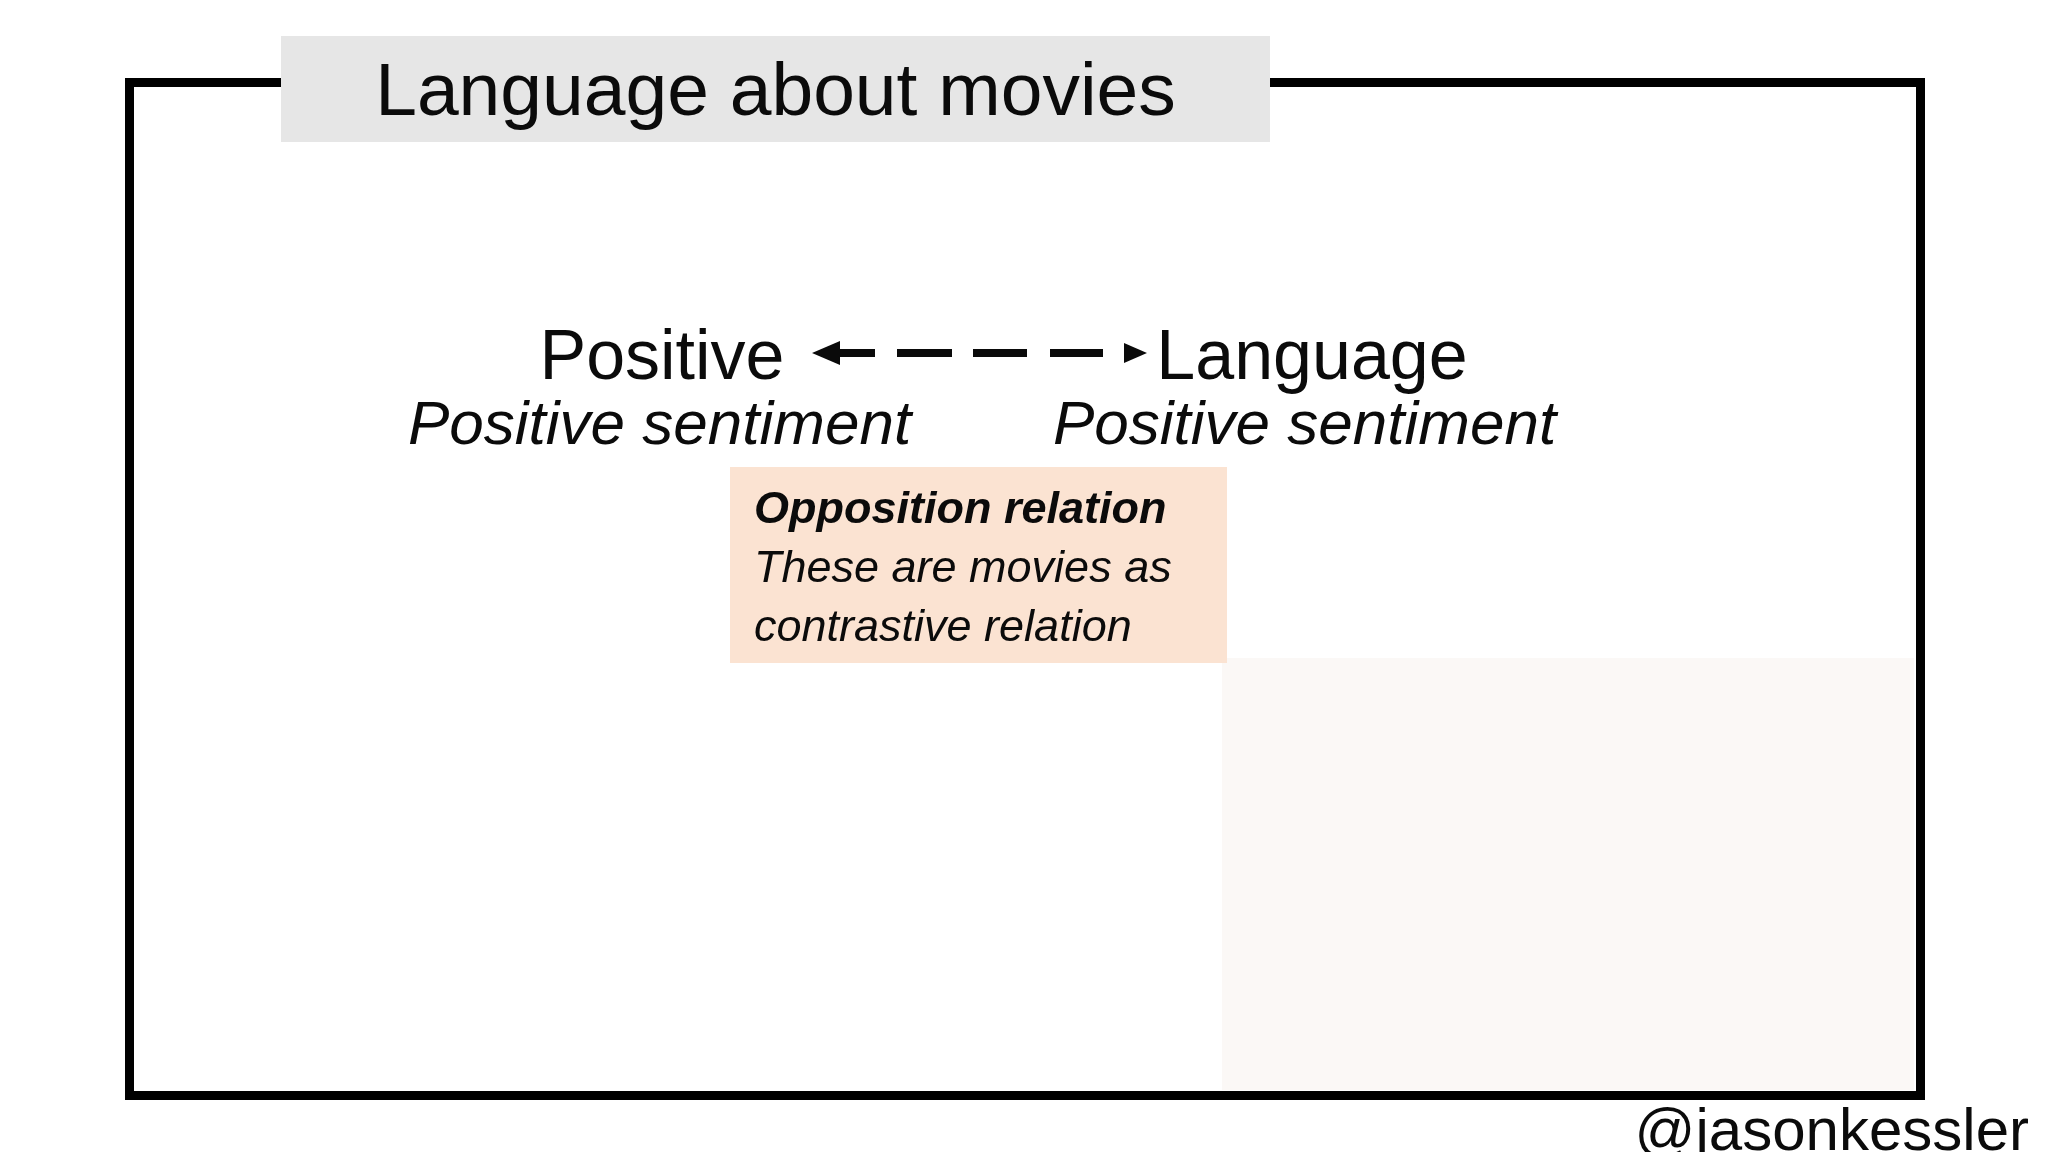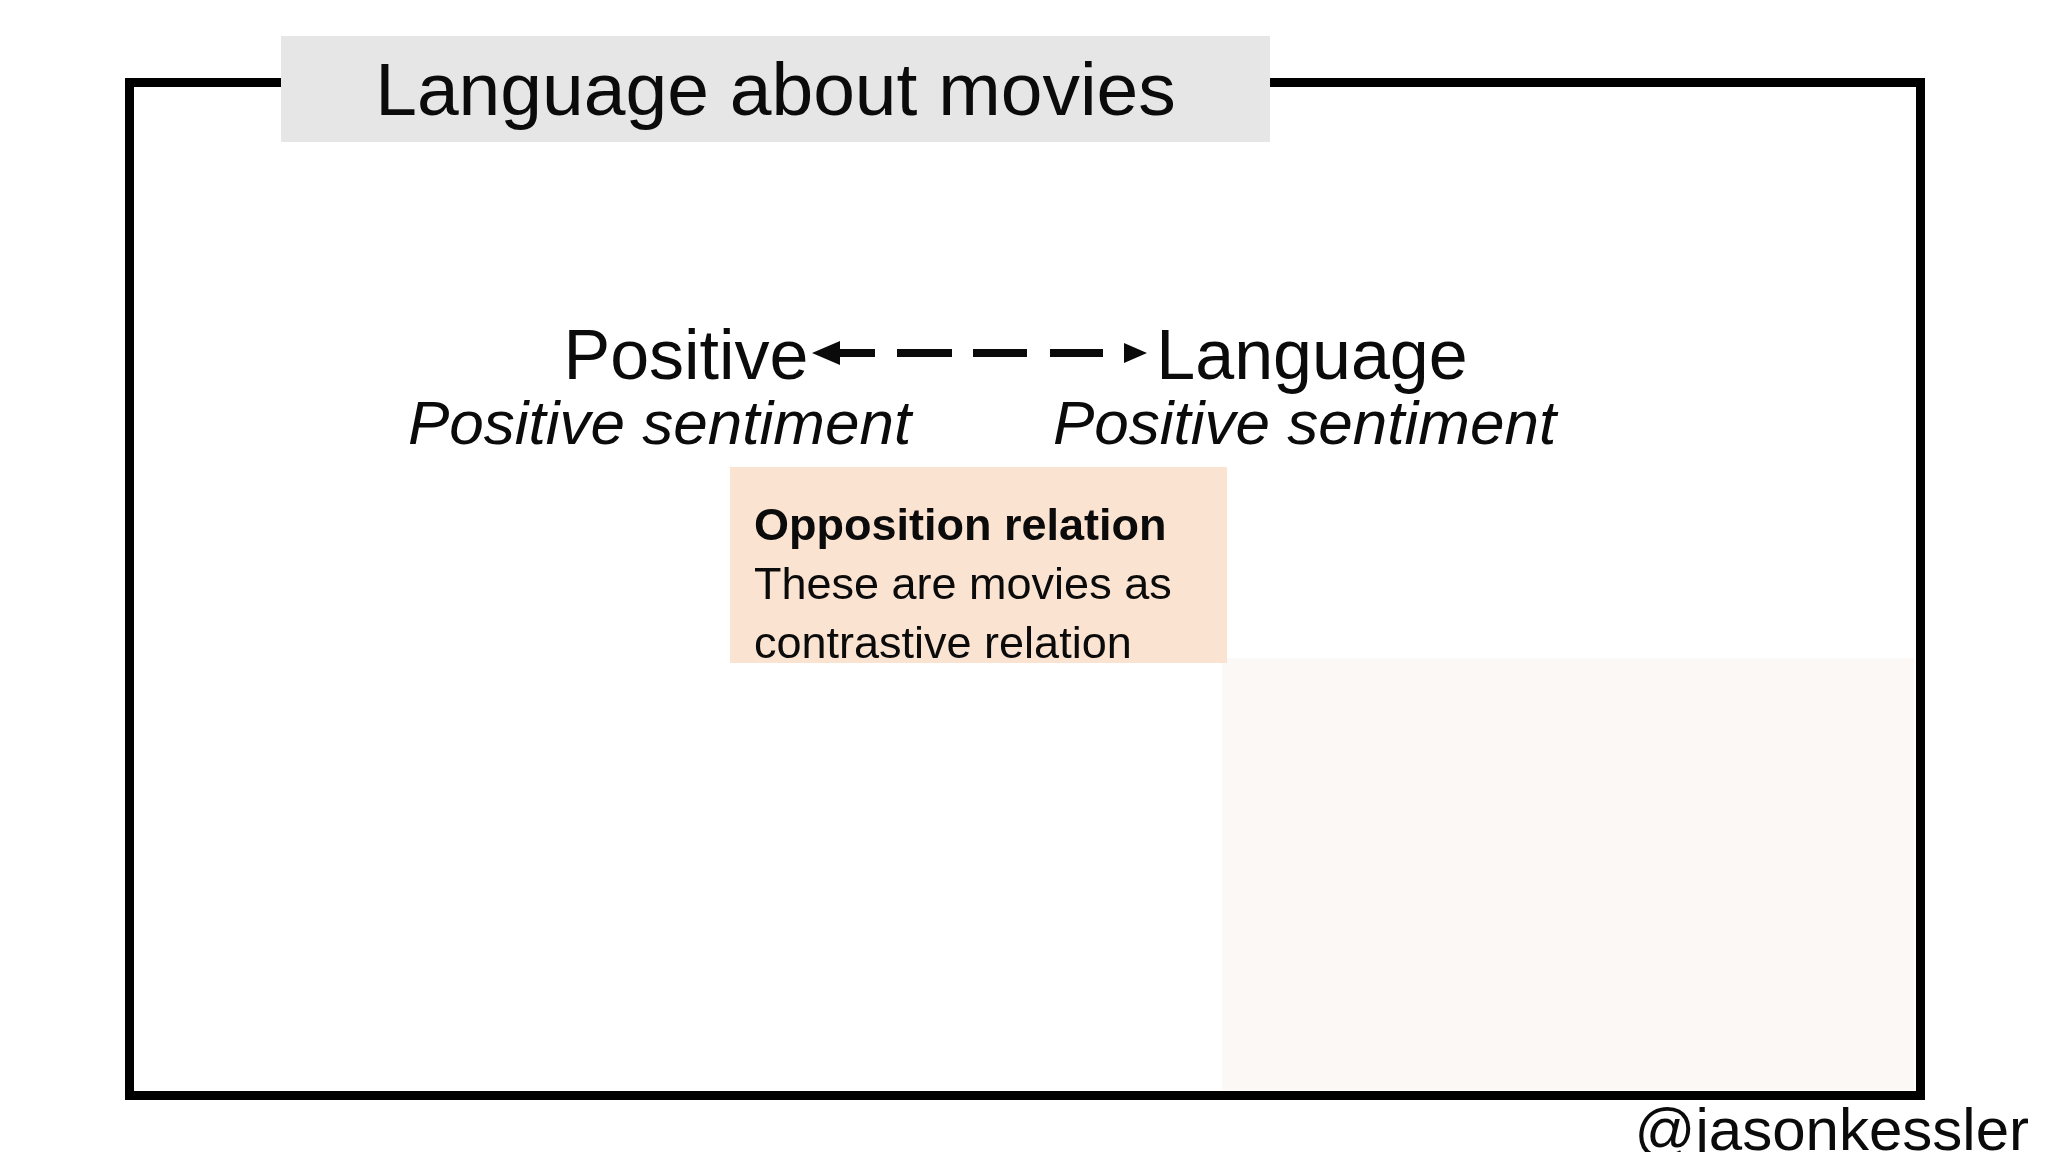--- a/index.html
+++ b/index.html
@@ -59,21 +59,21 @@
   .concept {
     position: absolute;
     top: 320px;
     width: 500px;
     font-size: 70px;
     line-height: 1;
     text-align: center;
     white-space: nowrap;
     z-index: 2;
   }
-  .concept.left  { left: 436px; }
+  .concept.left  { left: 412px; }
   .concept.right { left: 1062px; }
   .sublabel {
     position: absolute;
     top: 392px;
     width: 500px;
     font-size: 62px;
     line-height: 1;
     font-style: italic;
     text-align: center;
     white-space: nowrap;
@@ -90,23 +90,24 @@
     z-index: 2;
   }
   .note {
     position: absolute;
     left: 730px;
     top: 467px;
     width: 497px;
     height: 196px;
     box-sizing: border-box;
     background: var(--note_bg);
-    padding: 28px 24px;
+    padding: 11px 24px;
     font-size: 45px;
     line-height: 59px;
+    font-style: italic;
     white-space: nowrap;
     z-index: 2;
   }
   .note .heading {
     font-weight: bold;
   }
   .attribution {
     position: absolute;
     right: 19px;
     top: 1100px;

